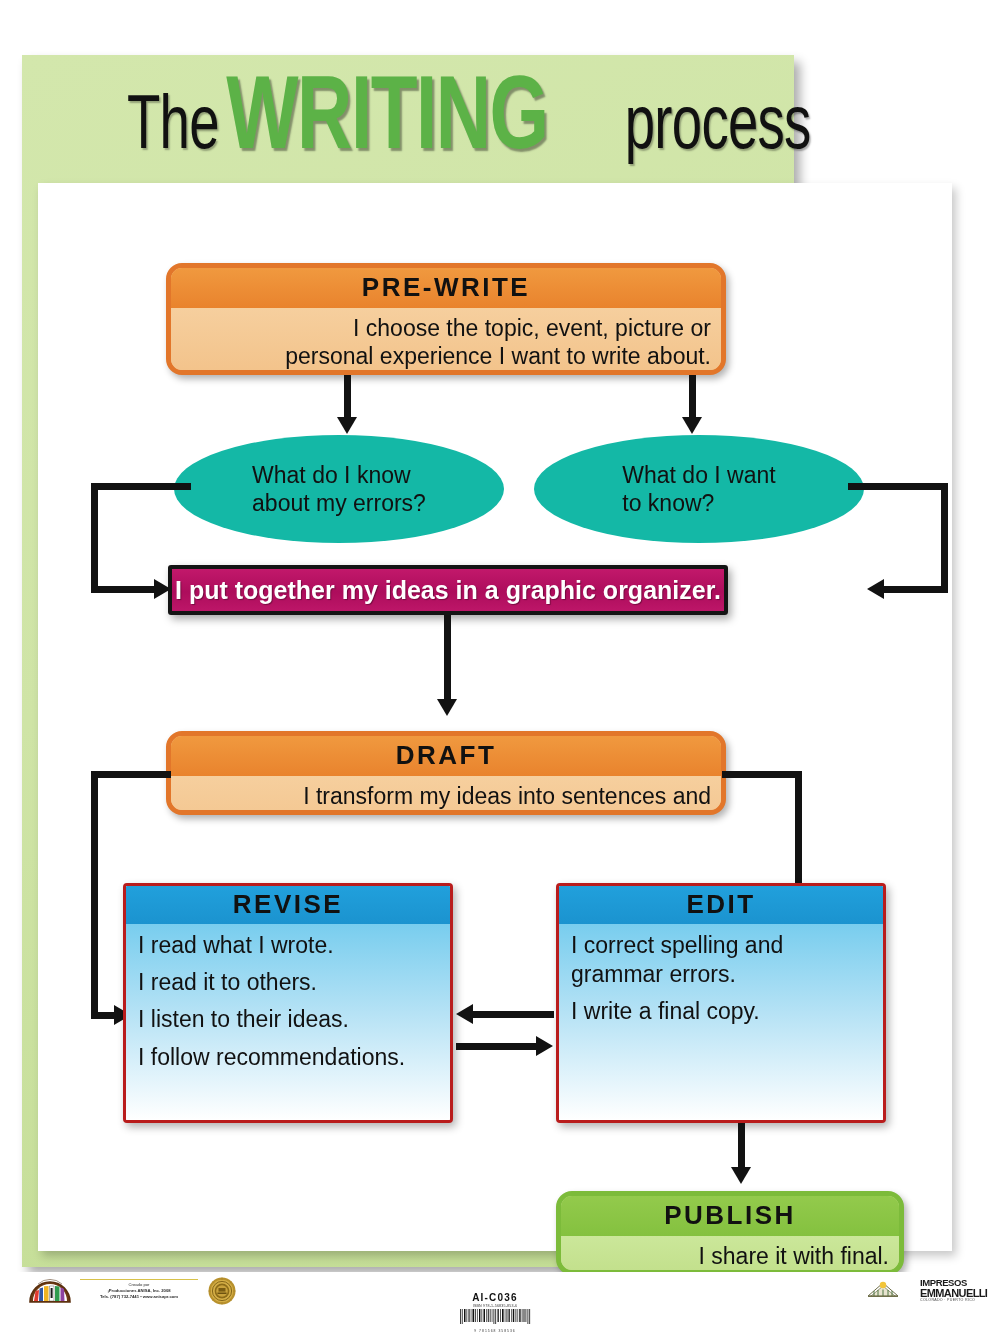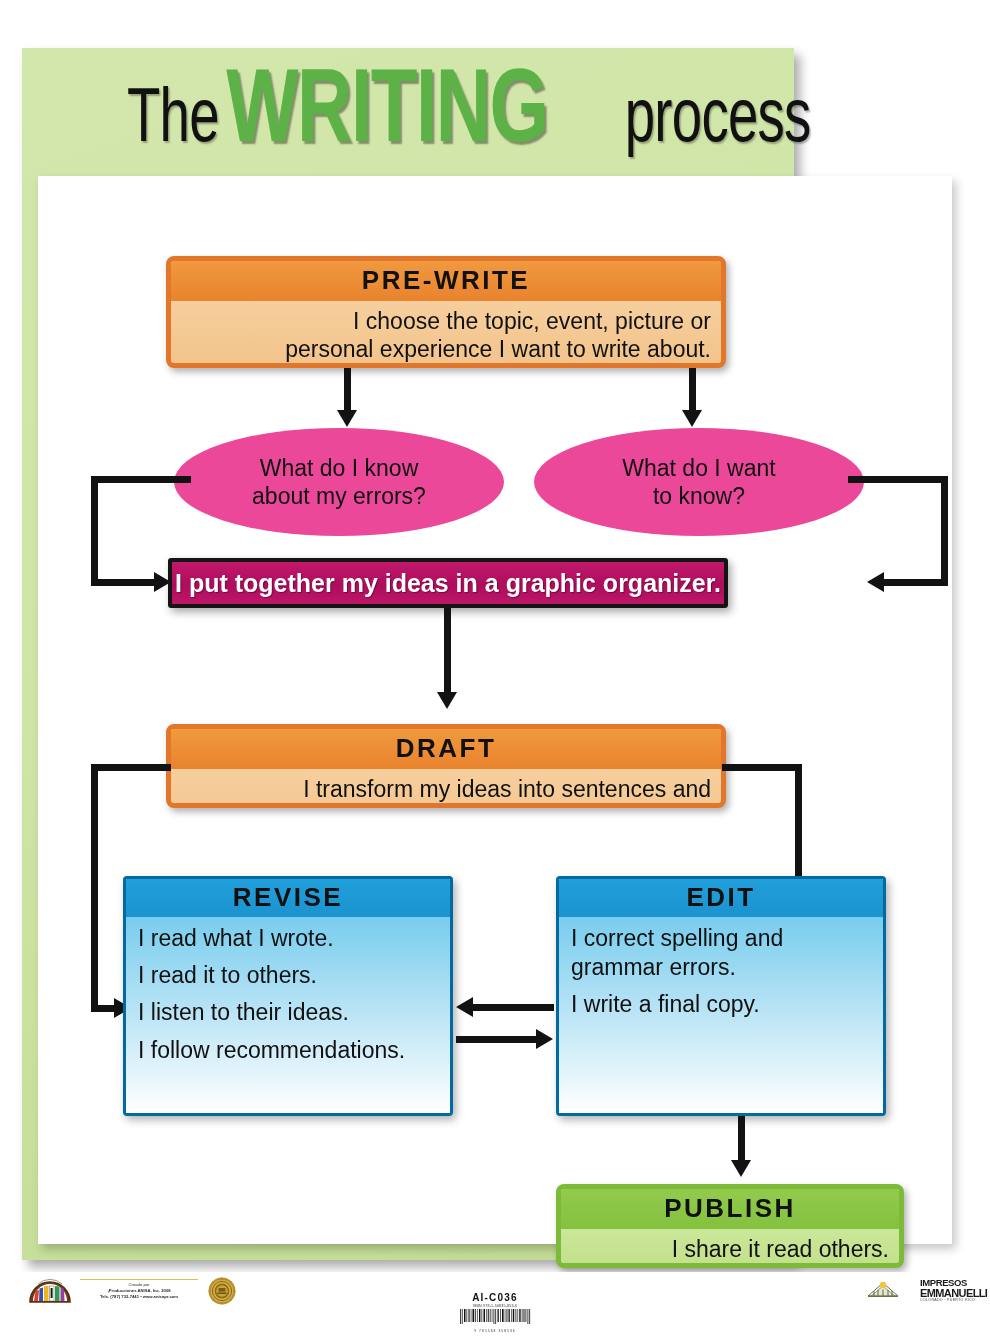--- a/index.html
+++ b/index.html
@@ -16,21 +16,21 @@
     position: relative;
     width: 990px;
     height: 1343px;
     background: #ffffff;
   }
 
   
   .frame {
     position: absolute;
     left: 22px;
-    top: 48px;
+    top: 55px;
     width: 772px;
     height: 1212px;
     background: linear-gradient(160deg, #d3e7ac 0%, #cfe4a6 45%, #c2dc93 100%);
     box-shadow: 6px 7px 10px rgba(0,0,0,0.33);
   }
 
   .header-band {
     position: absolute;
     left: 0;
     top: 0;
@@ -81,21 +81,21 @@
     top: 128px;
     width: 914px;
     height: 1068px;
     background: #ffffff;
     box-shadow: 4px 5px 9px rgba(0,0,0,0.22);
   }
 
   
   .hbox {
     position: absolute;
-    border-radius: 8px;
+    border-radius: 16px;
     box-shadow: 3px 4px 7px rgba(0,0,0,0.30);
     overflow: hidden;
   }
   .hbox .hdr {
     text-align: center;
     font-weight: 700;
     color: #111111;
     font-size: 26px;
     letter-spacing: 2.5px;
     line-height: 1.25;
@@ -134,21 +134,21 @@
     color: #ffffff;
     font-size: 25px;
     font-weight: 700;
     letter-spacing: 0px;
     text-shadow: 1px 1px 1px rgba(0,0,0,0.35);
   }
 
   
   .blue {
     position: absolute;
-    border: 3px solid #0369a1;
+    border: 3px solid #b91c1c;
     border-radius: 4px;
     background: #ffffff;
     box-shadow: 3px 4px 8px rgba(0,0,0,0.30);
     overflow: hidden;
   }
   .blue .hdr {
     background: linear-gradient(180deg,#21a0dc 0%,#1b93cf 100%);
     text-align: center;
     font-weight: 700;
     font-size: 26px;
@@ -164,26 +164,25 @@
   .blue .bdy .li {
     color: #111111;
     font-size: 23px;
     line-height: 1.27;
     margin-bottom: 8px;
   }
 
   
   .ellipse {
     position: absolute;
-    background: #ec4899;
+    background: #14b8a6;
     border-radius: 50%;
     display: flex;
     align-items: center;
     justify-content: center;
-    text-align: center;
     color: #111111;
     font-size: 23px;
     line-height: 1.22;
   }
 
   
   .ln { position: absolute; background: #121212; }
   .arrow-down {
     position: absolute;
     width: 0; height: 0;
@@ -366,21 +365,21 @@
 
       <div class="ln" style="left:418px; top:860px; width:82px; height:7px;"></div>
       <div class="arrow-right" style="left:498px; top:853px;"></div>
 
       <div class="ln" style="left:700px; top:940px; width:7px; height:48px;"></div>
       <div class="arrow-down" style="left:693px; top:984px;"></div>
 
       <div class="hbox green" style="left:518px; top:1008px; width:348px; height:84px;">
         <div class="hdr">PUBLISH</div>
         <div class="bdy">
-          <div>I share it read others.</div>
+          <div>I share it with final.</div>
         </div>
       </div>
 
     </div>
   </div>
 
   <div class="footer">
 
     <svg class="fan-logo" viewBox="0 0 44 26">
       <path d="M2 24 A20 20 0 0 1 42 24 Z" fill="#6d3b12"></path>

